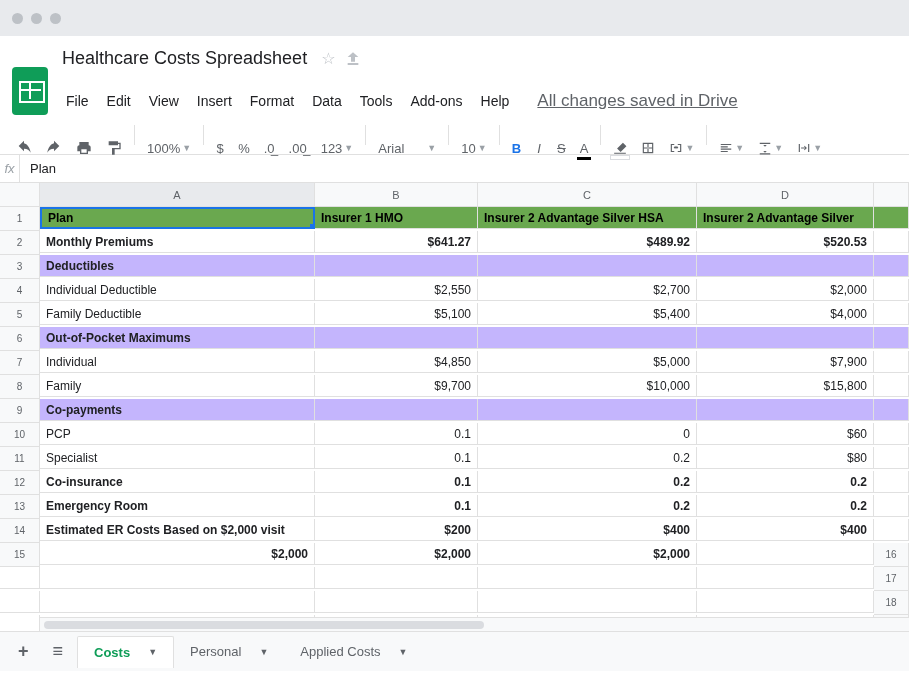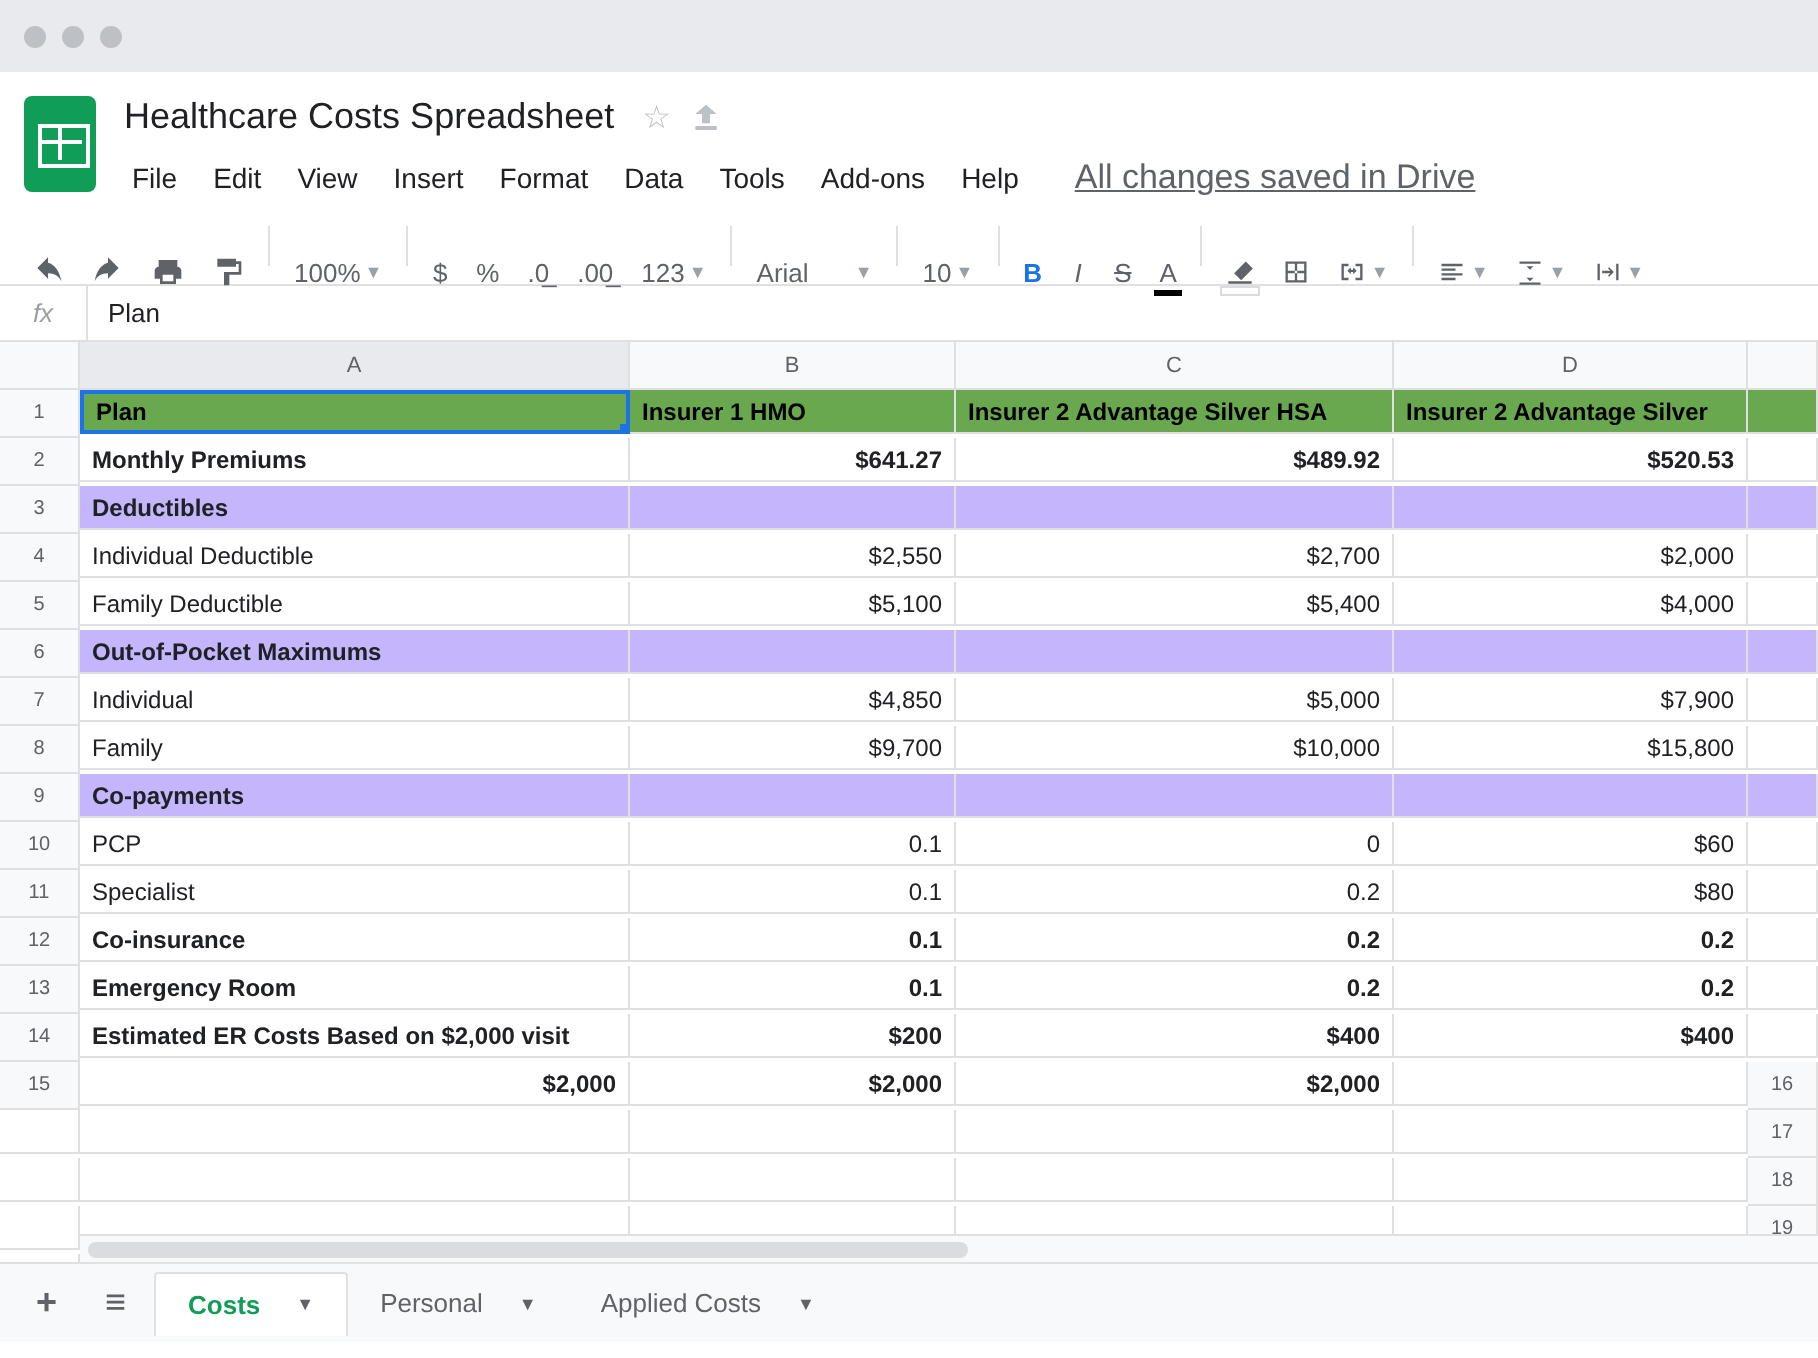--- a/index.html
+++ b/index.html
@@ -1,46 +1,46 @@
 <!DOCTYPE html>
 <html><head>
 <meta charset="utf-8">
 <style>
 * { box-sizing: border-box; margin: 0; padding: 0; }
 body { font-family: Arial, sans-serif; font-size: 13px; background: #fff; color: #202124; overflow: hidden; width: 909px; height: 679px; }
 
 .titlebar { background: #e8eaed; height: 36px; display: flex; align-items: center; padding: 0 12px; gap: 8px; }
 .traffic-dot { width: 11px; height: 11px; border-radius: 50%; background: #bdc1c6; }
 
-.header { display: flex; align-items: flex-start; padding: 10px 16px 0 12px; gap: 10px; }
+.header { display: flex; align-items: flex-end; padding: 10px 16px 0 12px; gap: 10px; }
 .sheets-logo { width: 36px; height: 48px; background: #0f9d58; border-radius: 4px; position: relative; margin-top: 2px; flex-shrink: 0; }
 .sheets-logo::before { content: ""; position: absolute; left: 7px; top: 14px; width: 22px; height: 18px; border: 2px solid #fff; }
 .sheets-logo::after { content: ""; position: absolute; left: 7px; top: 22px; width: 22px; height: 2px; background: #fff; box-shadow: 0 -8px 0 #fff inset; }
 .sheets-logo .vline { position: absolute; left: 17px; top: 14px; width: 2px; height: 18px; background: #fff; }
 
 .title-area { flex: 1; }
 .doc-title-row { display: flex; align-items: center; gap: 10px; }
 .doc-title { font-size: 18px; color: #202124; padding: 2px 4px; }
 .star, .moveto { color: #bdc1c6; font-size: 16px; cursor: pointer; }
-.menu-row { display: flex; align-items: center; gap: 2px; margin-top: 4px; font-size: 14px; color: #202124; }
+.menu-row { display: flex; align-items: center; gap: 2px; margin-top: 16px; font-size: 14px; color: #202124; }
 .menu-row span { padding: 4px 8px; cursor: pointer; border-radius: 3px; }
 .save-status { color: #5f6368; text-decoration: underline; margin-left: 10px; font-size: 17px; }
 
 .toolbar { display: flex; align-items: center; padding: 4px 10px; border-bottom: 1px solid #e0e0e0; gap: 2px; height: 40px; color: #5f6368; font-size: 13px; }
 .tbtn { padding: 4px 6px; cursor: pointer; border-radius: 3px; min-width: 20px; text-align: center; display: inline-flex; align-items: center; justify-content: center; height: 26px; margin-top: 27px; }
 .tsep { width: 1px; height: 20px; background: #e0e0e0; margin: 0 4px; }
 .dd { font-size: 9px; margin-left: 2px; color: #9aa0a6; }
 .bold-active { color: #1a73e8; font-weight: bold; }
 .text-color { position: relative; }
 .text-color::after { content: ""; position: absolute; bottom: 1px; left: 3px; right: 3px; height: 3px; background: #000; }
 .fill-color { position: relative; }
 .fill-color::after { content: ""; position: absolute; bottom: 1px; left: 3px; right: 3px; height: 3px; background: #fff; border: 1px solid #dadce0; }
 
 .formula-bar { display: flex; align-items: center; border-bottom: 1px solid #e0e0e0; height: 28px; }
-.fx { width: 44px; text-align: center; color: #9aa0a6; font-style: italic; font-size: 13px; border-right: 1px solid #e0e0e0; height: 100%; display:flex; align-items:center; justify-content:center; }
+.fx { width: 20px; text-align: center; color: #9aa0a6; font-style: italic; font-size: 13px; border-right: 1px solid #e0e0e0; height: 100%; display:flex; align-items:center; justify-content:center; }
 .formula-input { flex: 1; padding: 0 10px; font-size: 13px; height: 100%; display:flex; align-items:center; }
 
 .grid-area { position: relative; overflow: hidden; height: 470px; }
 .grid { display: grid; grid-template-columns: 40px 275px 163px 219px 177px 35px; font-size: 13px; }
 .colhdr, .rowhdr, .corner { background: #f8f9fa; border-right: 1px solid #e0e0e0; border-bottom: 1px solid #e0e0e0; display: flex; align-items: center; justify-content: center; color: #5f6368; font-size: 11px; height: 24px; }
 .rowhdr { font-size: 10px; }
 .cell { border-right: 1px solid #e0e0e0; border-bottom: 1px solid #e0e0e0; padding: 0 6px; height: 22px; display: flex; align-items: center; overflow: hidden; white-space: nowrap; font-size: 12px; }
 .hdr-row-cell { background: #6aa84f; color: #000; font-weight: bold; height: 22px; }
 .hdr-row-cell.colA { border: 2px solid #1a73e8; position: relative; }
 .hdr-row-cell.colA::after { content: ""; position: absolute; right: -3px; bottom: -3px; width: 6px; height: 6px; background: #1a73e8; }

